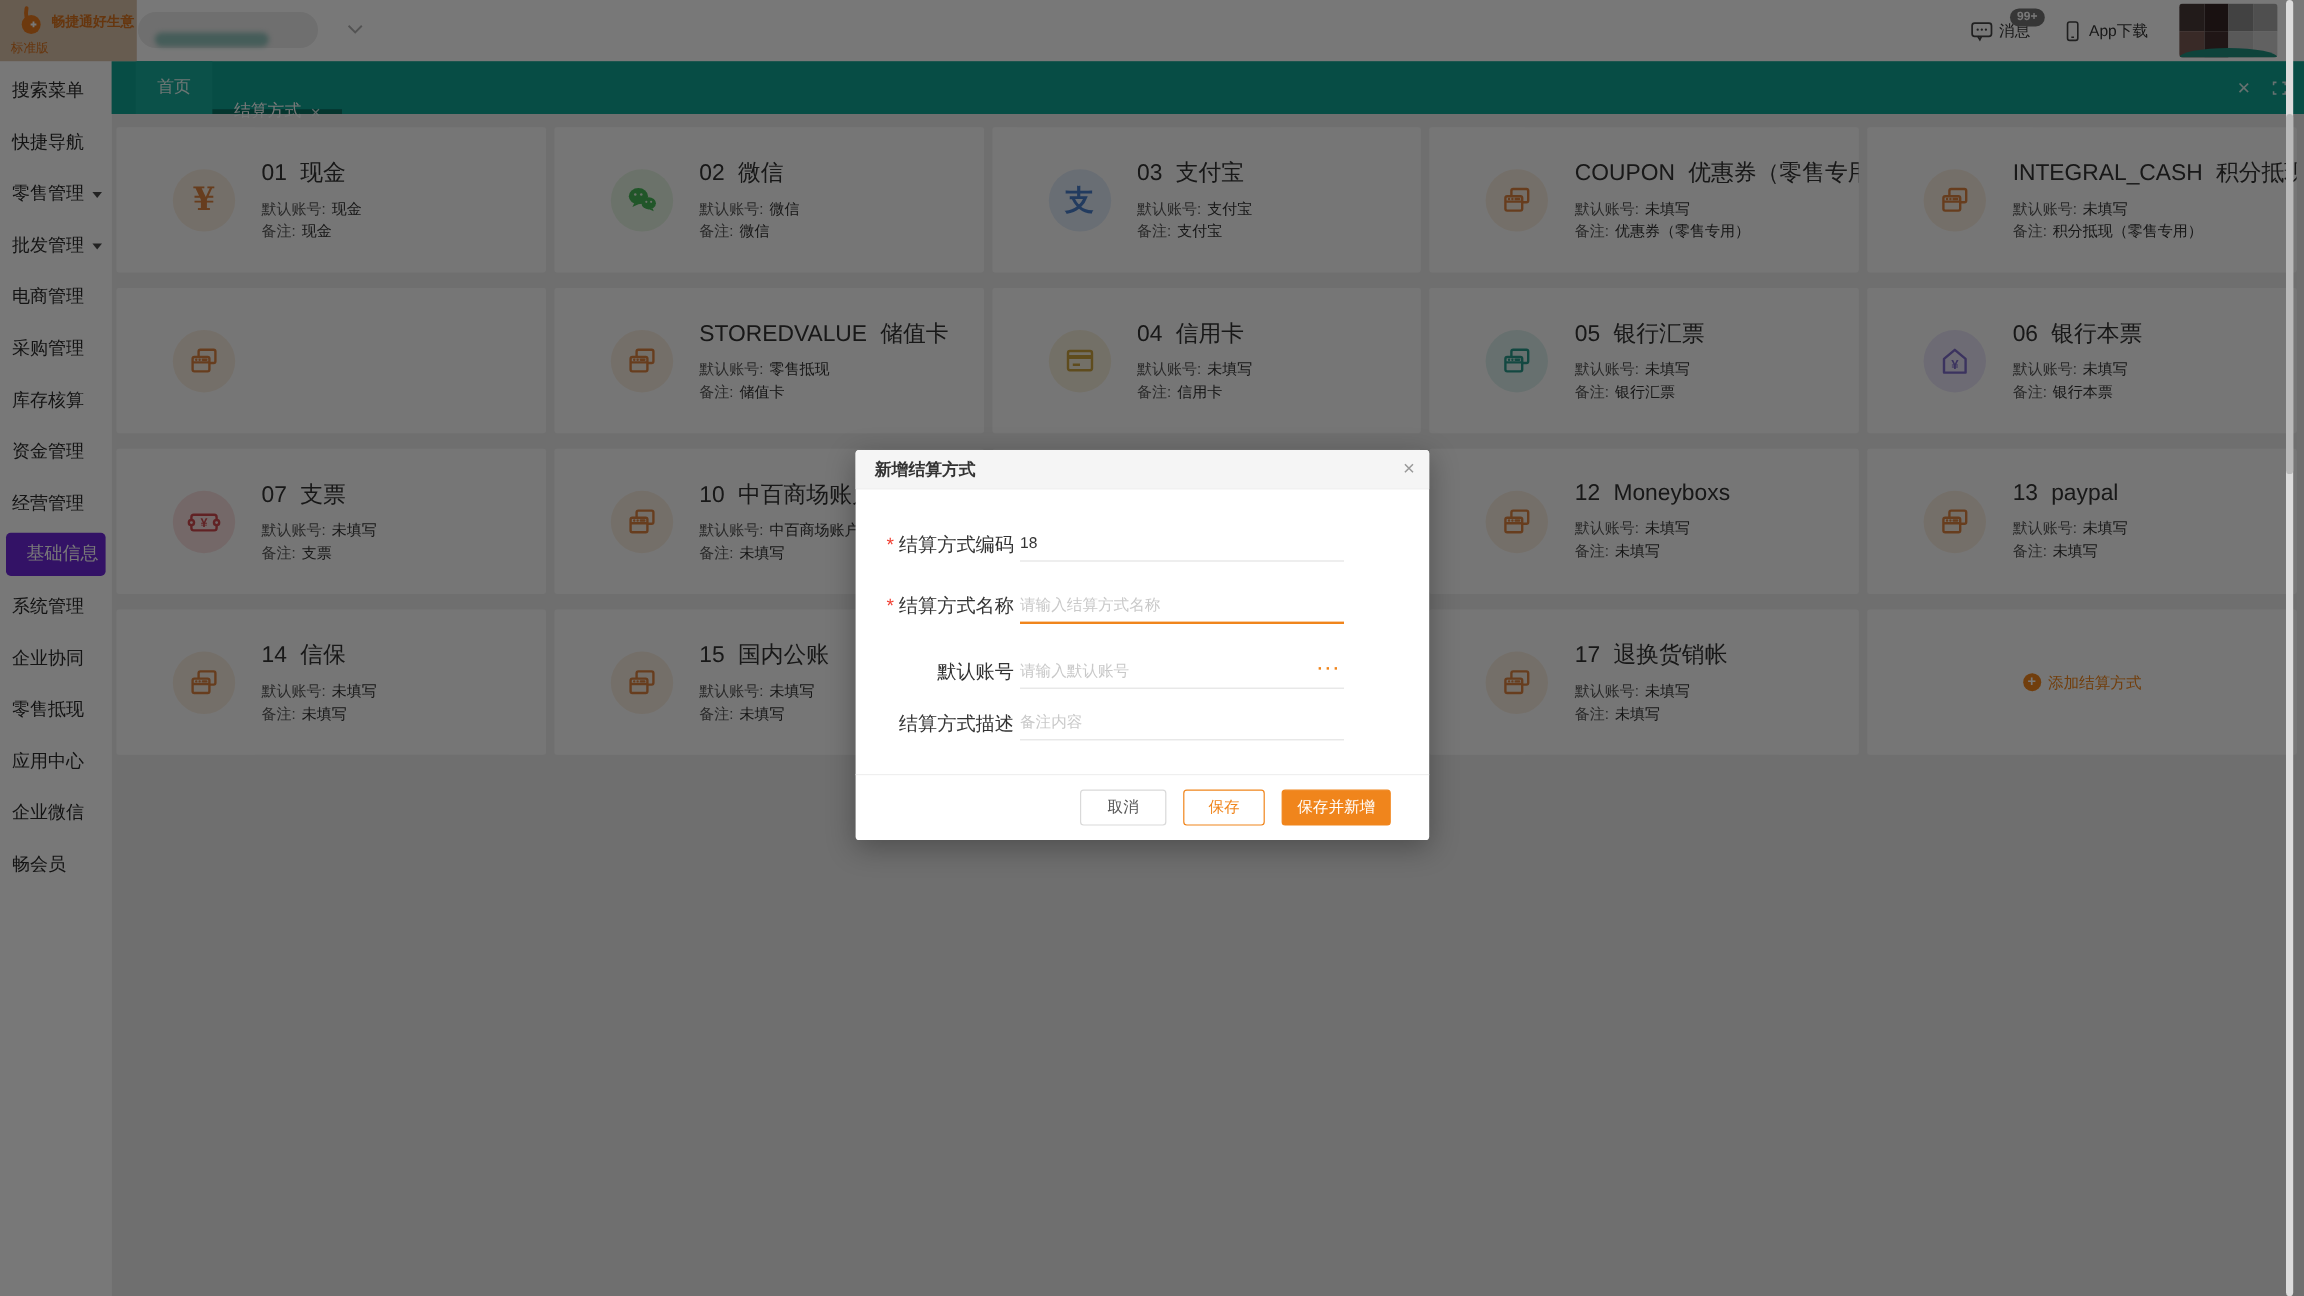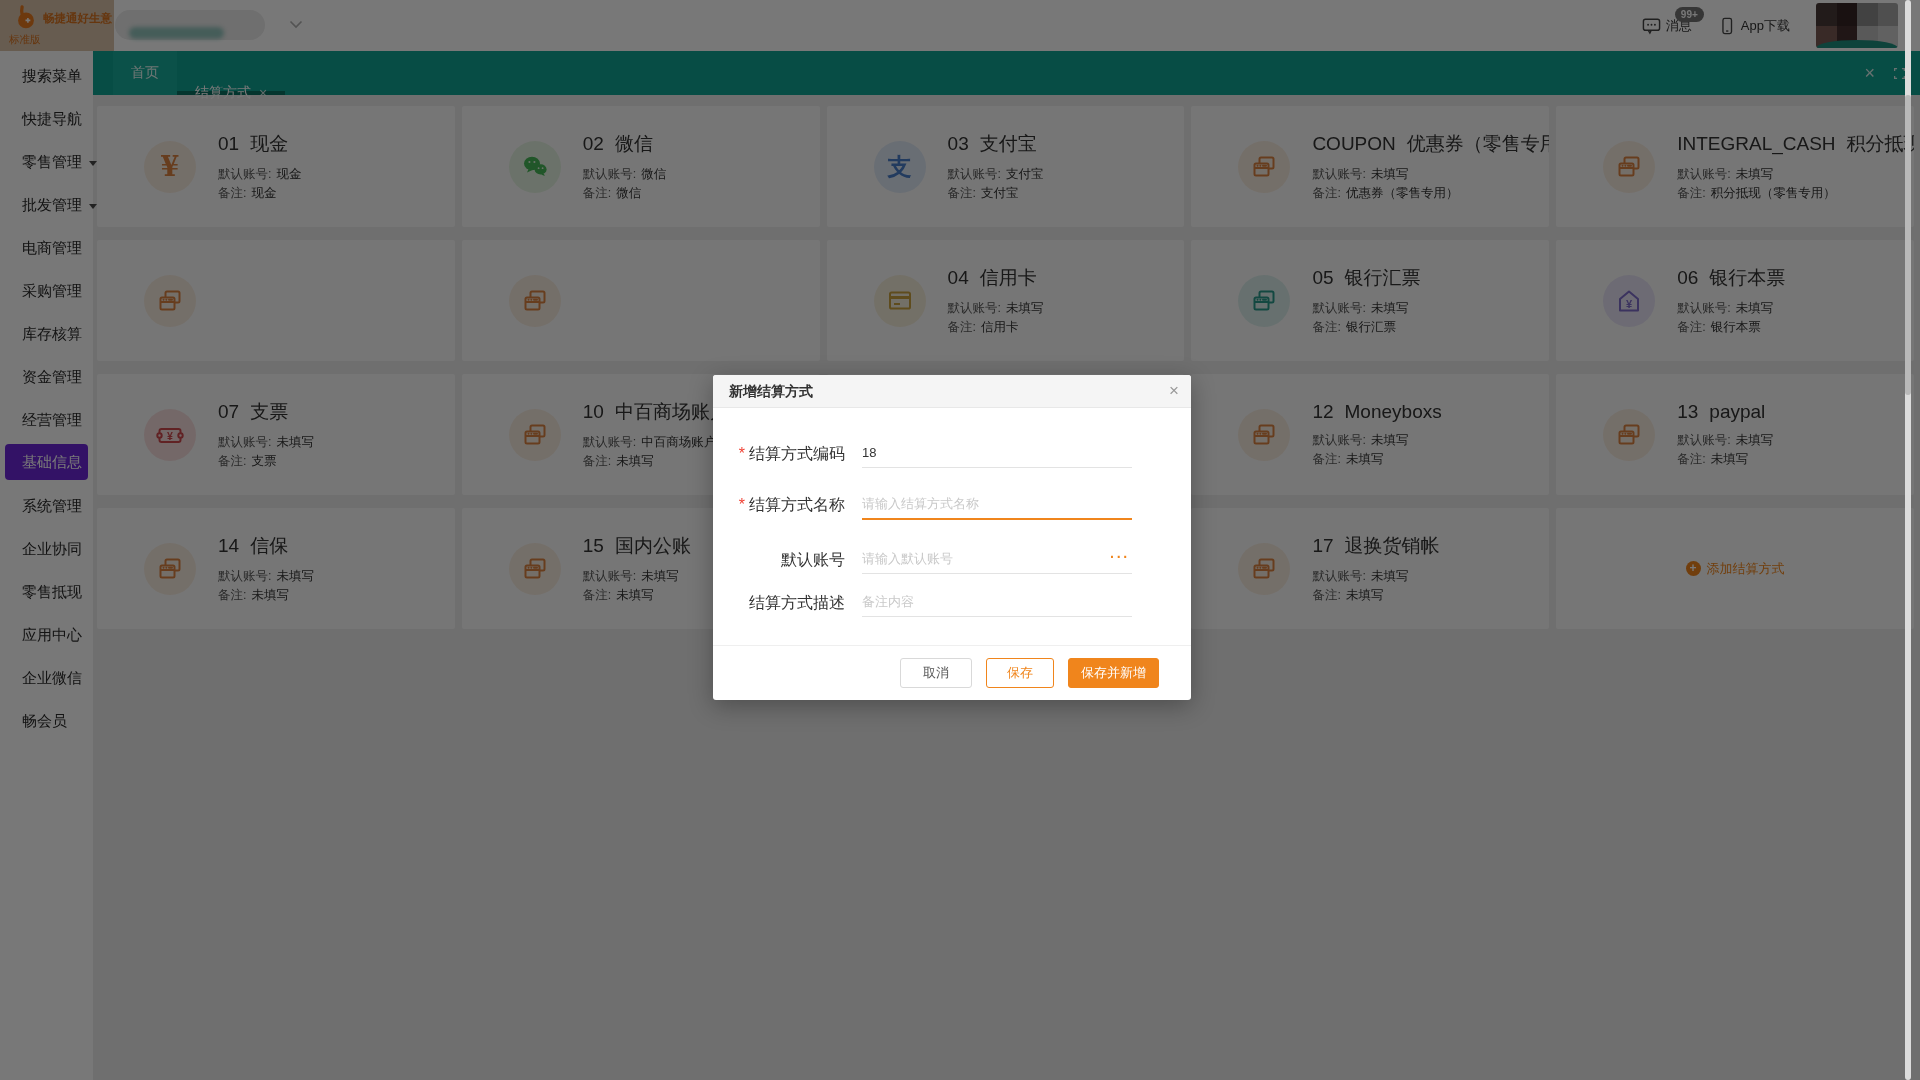--- a/index.html
+++ b/index.html
@@ -7,21 +7,21 @@
        font-family:"Liberation Sans","DejaVu Sans",sans-serif;-webkit-font-smoothing:antialiased;}
   .screen{position:absolute;inset:0;background:#fff;}
 
   
   .sidebar{position:absolute;left:0;top:0;width:93px;height:1080px;background:#fff;z-index:2;}
   .brand{position:absolute;left:0;top:0;width:114px;height:51px;background:#dcc3ab;z-index:6;}
   .brand-logo{position:absolute;left:12px;top:4px;width:27px;height:27px;}
   .brand-name{position:absolute;left:43px;top:11px;font-size:11.5px;font-weight:bold;color:#d8731e;white-space:nowrap;}
   .brand-edition{position:absolute;left:9px;top:33px;font-size:10.5px;color:#d8731e;}
   #side-menu{position:absolute;left:0;top:51px;width:93px;padding-top:3px;}
-  .menu-item{height:43px;line-height:43px;padding-left:22px;font-size:15px;color:#2b2b2b;cursor:pointer;white-space:nowrap;}
+  .menu-item{height:43px;line-height:43px;padding-left:10px;font-size:15px;color:#2b2b2b;cursor:pointer;white-space:nowrap;}
   .menu-item .caret{display:inline-block;width:0;height:0;margin-left:7px;vertical-align:middle;
       border-left:4px solid transparent;border-right:4px solid transparent;border-top:5px solid #4a4a4a;}
   .menu-item.active{margin:0 5px;padding-left:17px;height:36px;line-height:36px;margin-top:3px;margin-bottom:4px;
       background:#6d28d9;border-radius:4px;color:#fff;}
 
   
   .topbar{position:absolute;left:93px;top:0;right:0;height:51px;background:#fff;z-index:3;}
   .censor-blob{position:absolute;left:22px;top:10px;width:150px;height:30px;border-radius:15px;background:#ebebeb;}
   .censor-smudge{position:absolute;left:36px;top:27px;width:95px;height:12px;border-radius:6px;background:rgba(42,150,135,.45);filter:blur(2px);}
   .org-chevron{position:absolute;left:196px;top:20px;}
@@ -72,21 +72,21 @@
   
   .overlay{position:absolute;inset:0;background:rgba(0,0,0,.53);z-index:40;}
   .modal{position:absolute;left:713px;top:375px;width:478px;height:325px;background:#fff;border-radius:3px;
       box-shadow:0 6px 24px rgba(0,0,0,.3);z-index:50;}
   .modal-header{height:32px;line-height:32px;background:#f5f5f5;border-radius:3px 3px 0 0;border-bottom:1px solid #e8e8e8;
       padding:0 16px;font-size:14px;font-weight:bold;color:#333;position:relative;}
   .modal-close{position:absolute;right:12px;top:0;font-size:17px;font-weight:normal;color:#999;cursor:pointer;}
   .field{position:absolute;left:0;height:26px;width:100%;}
   .f-label{position:absolute;left:0;top:3px;width:132px;text-align:right;font-size:16px;color:#333;}
   .req{color:#f04134;font-style:normal;margin-right:4px;}
-  .f-input{position:absolute;left:149px;top:0;width:270px;height:26px;border-bottom:1px solid #e3e3e3;font-size:13px;line-height:24px;cursor:text;}
+  .f-input{position:absolute;left:137px;top:0;width:270px;height:26px;border-bottom:1px solid #e3e3e3;font-size:13px;line-height:24px;cursor:text;}
   .f-input.focused{border-bottom:2px solid #f0851c;}
   .f-value{color:#333;}
   .f-value.ph{color:#c9c9c9;}
   .f-ellipsis{position:absolute;right:2px;top:-2px;color:#f0851c;font-size:14px;letter-spacing:2px;font-weight:bold;cursor:pointer;}
   .modal-footer{position:absolute;left:0;right:0;top:270px;bottom:0;border-top:1px solid #efefef;
       display:flex;align-items:center;justify-content:flex-end;gap:14px;padding-right:32px;}
   .btn{height:30px;border-radius:3px;font-size:13px;display:flex;align-items:center;cursor:pointer;box-sizing:border-box;font-family:inherit;}
   .btn-plain{background:#fff;border:1px solid #d9d9d9;color:#555;padding:0 22px;}
   .btn-outline{background:#fff;border:1px solid #f0851c;color:#f0851c;padding:0 20px;}
   .btn-primary{background:#f0851c;border:1px solid #f0851c;color:#fff;padding:0 12px;}
@@ -307,20 +307,25 @@
   </div>
         <div class="card">
     <div class="icon-circle tint-orange">
             <svg viewBox="0 0 28 28" class="isvg" fill="none" stroke="currentColor" stroke-width="2" stroke-linejoin="round">
               <rect x="9.5" y="4.5" width="14" height="11" rx="1.5"></rect>
               <rect x="4.5" y="10.5" width="14" height="12" rx="1.5" style="fill:var(--iconbg)"></rect>
               <path d="M4.5 15h14"></path>
               <path stroke-linecap="round" d="M7.5 12.8h.1M10.3 12.8h.1M13 12.8h3"></path>
             </svg>
           </div>
+    <div class="card-text">
+      <div class="card-title"><span class="c-code">STOREDVALUE</span><span class="c-name">储值卡</span></div>
+      <div class="card-meta"><span class="m-label">默认账号:</span><span class="m-val">零售抵现</span></div>
+      <div class="card-meta"><span class="m-label">备注:</span><span class="m-val">储值卡</span></div>
+    </div>
   </div>
         <div class="card">
     <div class="icon-circle tint-gold">
             <svg viewBox="0 0 28 28" class="isvg" fill="none" stroke="currentColor" stroke-width="2">
               <rect x="4" y="5.5" width="20" height="16" rx="1.6"></rect>
               <path stroke-width="3.2" d="M4 10.5h20"></path>
               <path d="M8 17h6"></path>
             </svg>
           </div>
     <div class="card-text">

